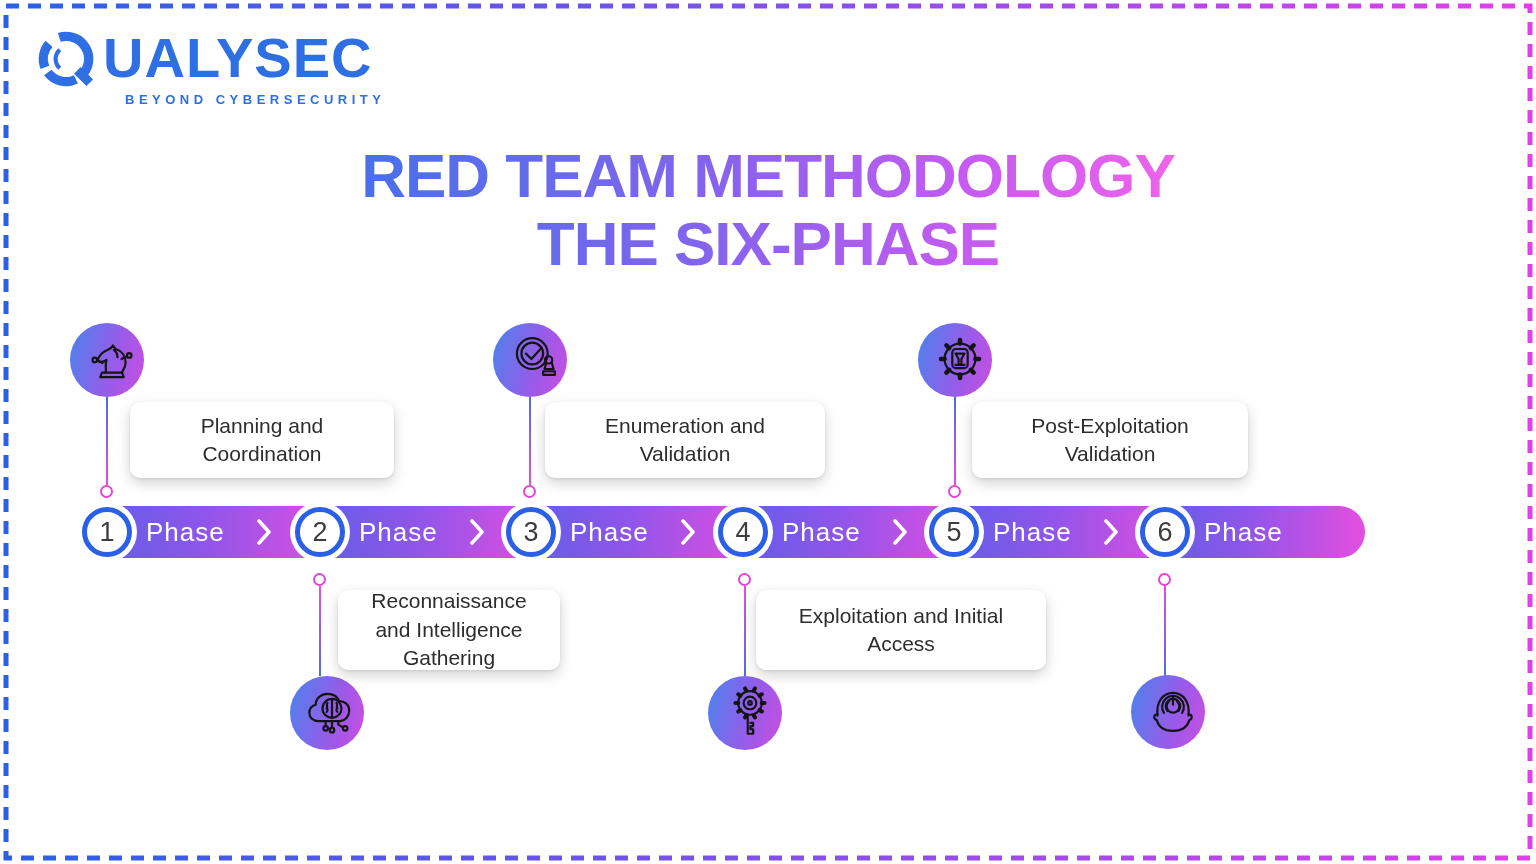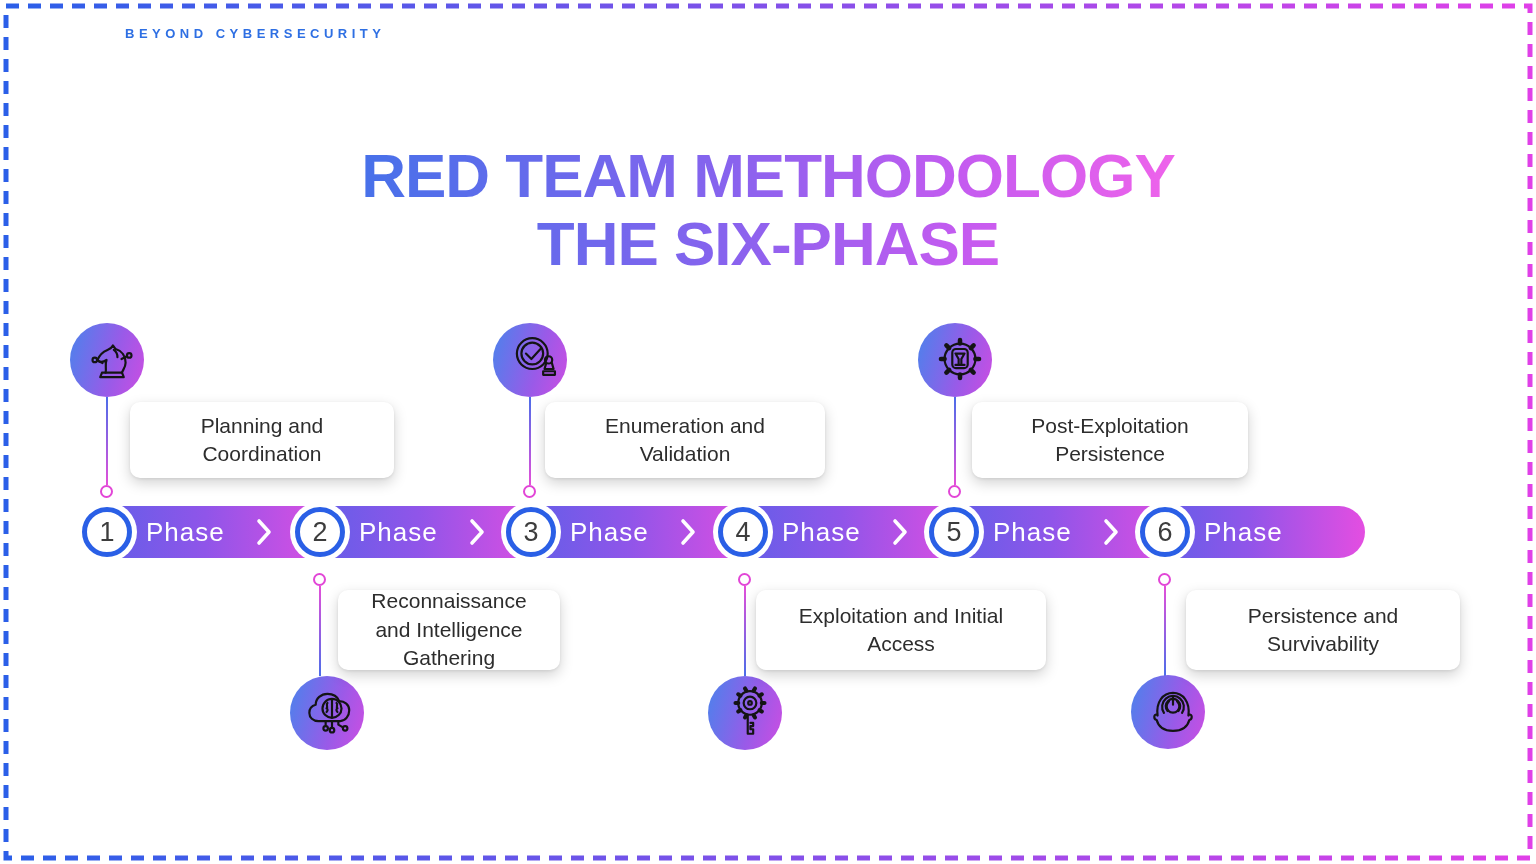--- a/index.html
+++ b/index.html
@@ -64,20 +64,28 @@
       <linearGradient id="borderGrad" x1="0" y1="0" x2="1" y2="0">
         <stop offset="0" stop-color="#2b5fe8"></stop>
         <stop offset="0.55" stop-color="#8a4fe9"></stop>
         <stop offset="1" stop-color="#e040e8"></stop>
       </linearGradient>
     </defs>
     <rect x="6" y="6" width="1524" height="852" fill="none" stroke="url(#borderGrad)" stroke-width="5" stroke-dasharray="13 9"></rect>
   </svg>
 
   <div class="logo">
+    <div class="logo-row">
+      <svg width="66" height="66" viewBox="0 0 64 64">
+        <circle cx="32" cy="32" r="22" fill="none" stroke="#2e6fe3" stroke-width="9" stroke-dasharray="30 6 30 6 24 12" transform="rotate(-30 32 32)"></circle>
+        <path d="M26 41 a12 12 0 0 1 0 -18" fill="none" stroke="#2e6fe3" stroke-width="4"></path>
+        <line x1="43" y1="43" x2="55" y2="55" stroke="#2e6fe3" stroke-width="9"></line>
+      </svg>
+      <span class="logo-word">UALYSEC</span>
+    </div>
     <div class="logo-tag">BEYOND CYBERSECURITY</div>
   </div>
 
   <div class="title">
     <div>RED TEAM METHODOLOGY</div>
     <div>THE SIX-PHASE</div>
   </div>
 
   <div class="ribbon">
 
@@ -185,21 +193,21 @@
           <path d="M44 20 l3 -3"></path>
       </g>
       <circle cx="32" cy="32" r="17"></circle>
       <rect x="23.5" y="21" width="17" height="21" rx="4"></rect>
       <path d="M27 26 h10 l-3.5 6 v5 M27 26 l3.5 6 v5 M27 38.5 h10"></path>
     </svg>
   </div>
   <div class="line down" style="left:953.5px; top:397px; height:88px;"></div>
   <div class="dot" style="left:948px; top:485px;"></div>
   <div class="card" style="left:972px; top:402px; width:276px; height:76px; padding:0 30px;">
-    <span>Post-Exploitation Persistence</span>
+    <span>Post-Exploitation Validation</span>
   </div>
 
   <div class="dot" style="left:313px; top:573px;"></div>
   <div class="line up" style="left:318.5px; top:586px; height:90px;"></div>
   <div class="icon-circle" style="left:290px; top:676px;">
     <svg width="58" height="58" viewBox="0 0 64 64" fill="none" stroke="#141414" stroke-width="2.4" stroke-linecap="round" stroke-linejoin="round">
       <path d="M17 42 c-6 0 -10 -4 -10 -9 c0 -5 3 -8 7 -9 c0 -7 6 -12 13 -12 c6 0 11 3 13 8 c6 0 11 4 11 10 c0 6 -4 12 -10 12 z"></path>
       <circle cx="32" cy="28" r="10.5"></circle>
       <path d="M32 18 v20"></path>
       <path d="M27 22 c-2 2 1 4 -1 6 c2 1 1 3 0 4"></path>
@@ -247,17 +255,14 @@
   <div class="icon-circle" style="left:1131px; top:675px;">
     <svg width="58" height="58" viewBox="0 0 64 64" fill="none" stroke="#141414" stroke-width="2.4" stroke-linecap="round" stroke-linejoin="round">
       <path d="M15 37 c-2 -15 6 -25 17 -25 s19 10 17 25"></path>
       <path d="M14 36 c-3 -1 -4 5 0 6 c2 8 8 12 18 12 s16 -4 18 -12 c4 -1 3 -7 0 -6"></path>
       <path d="M22 34 a12 12 0 1 1 20 0"></path>
       <path d="M26 32 a8 8 0 1 1 12 0"></path>
       <path d="M32 17 v8"></path>
       <path d="M27.5 21.5 a7 7 0 1 0 9 0"></path>
     </svg>
   </div>
-  <div class="card" style="left:1186px; top:590px; width:274px; height:80px; padding:0 20px;">
-    <span>Persistence and Survivability</span>
-  </div>
 
 </div>
 
 </body></html>

